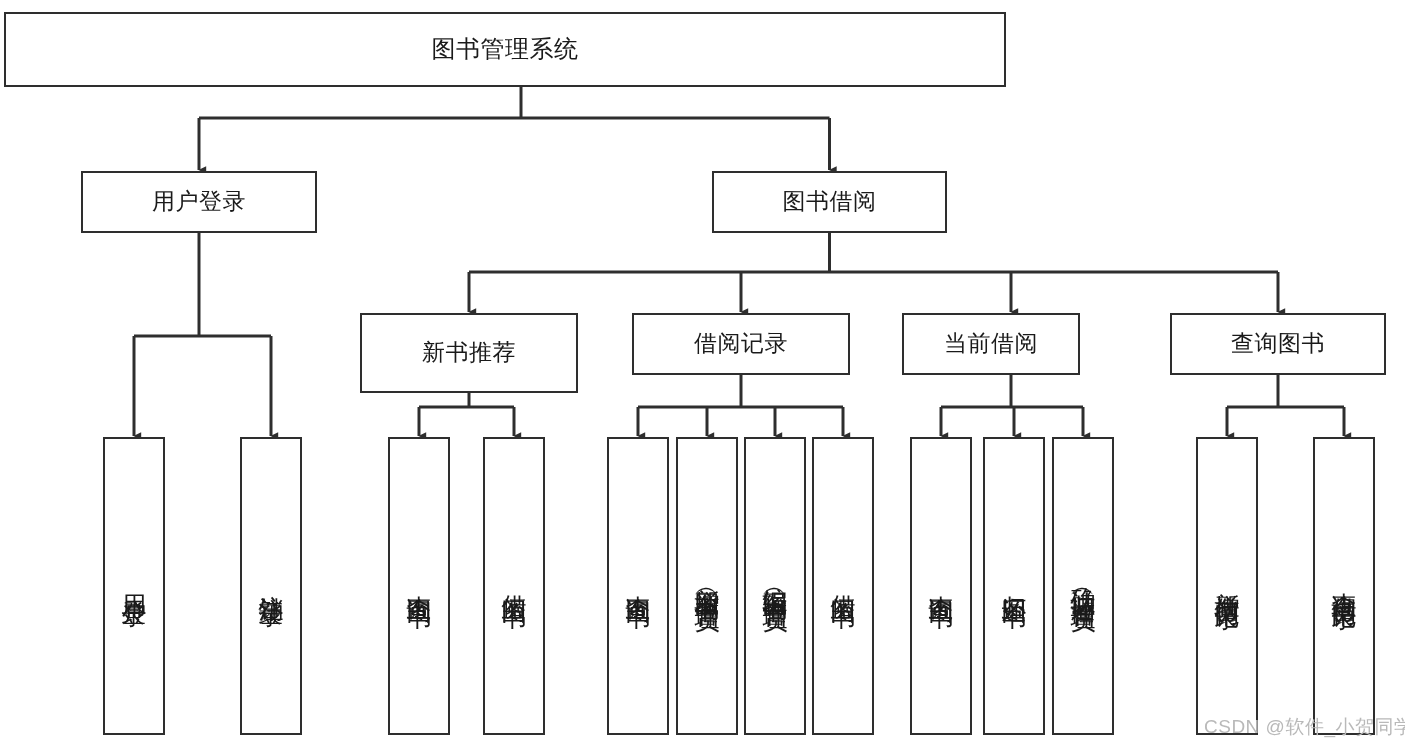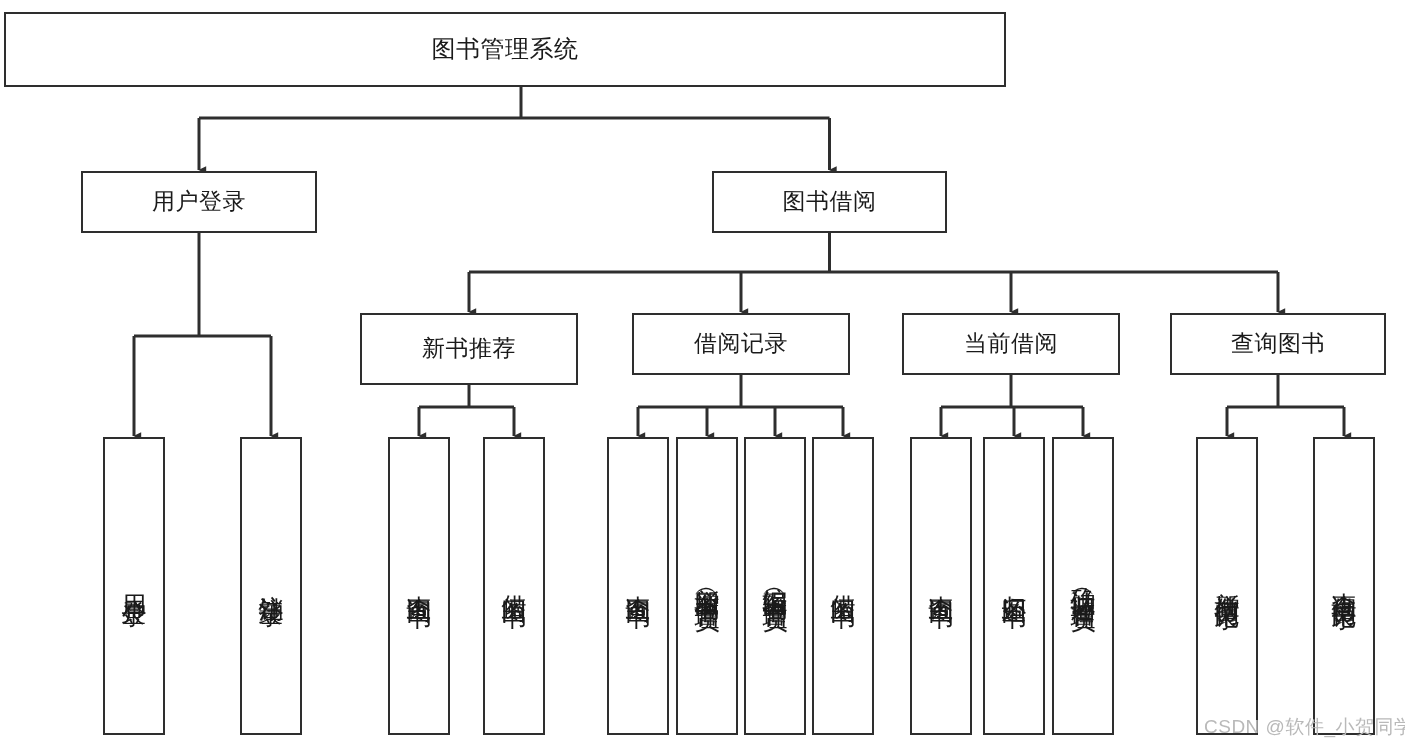--- a/index.html
+++ b/index.html
@@ -124,27 +124,27 @@
   <div id="nodes-layer">
       <div class="node horiz root" id="node-root" style="left: 4px; top: 12px; width: 1002px; height: 75px; border-color: rgb(46, 46, 46); background: rgb(255, 255, 255); color: rgb(26, 26, 26);">
         <span class="node-label">图书管理系统</span>
       </div>
       <div class="node horiz" id="node-user-login" style="left: 81px; top: 171px; width: 236px; height: 62px; border-color: rgb(46, 46, 46); background: rgb(255, 255, 255); color: rgb(26, 26, 26);">
         <span class="node-label">用户登录</span>
       </div>
       <div class="node horiz" id="node-book-manage" style="left: 712px; top: 171px; width: 235px; height: 62px; border-color: rgb(46, 46, 46); background: rgb(255, 255, 255); color: rgb(26, 26, 26);">
         <span class="node-label">图书借阅</span>
       </div>
-      <div class="node horiz" id="node-new-book-rec" style="left: 360px; top: 313px; width: 218px; height: 72px; border-color: rgb(46, 46, 46); background: rgb(255, 255, 255); color: rgb(26, 26, 26);">
+      <div class="node horiz" id="node-new-book-rec" style="left: 360px; top: 313px; width: 218px; height: 80px; border-color: rgb(46, 46, 46); background: rgb(255, 255, 255); color: rgb(26, 26, 26);">
         <span class="node-label">新书推荐</span>
       </div>
       <div class="node horiz" id="node-book-borrow" style="left: 632px; top: 313px; width: 218px; height: 62px; border-color: rgb(46, 46, 46); background: rgb(255, 255, 255); color: rgb(26, 26, 26);">
         <span class="node-label">借阅记录</span>
       </div>
-      <div class="node horiz" id="node-current-borrow" style="left: 902px; top: 313px; width: 218px; height: 62px; border-color: rgb(46, 46, 46); background: rgb(255, 255, 255); color: rgb(26, 26, 26);">
+      <div class="node horiz" id="node-current-borrow" style="left: 902px; top: 313px; width: 178px; height: 62px; border-color: rgb(46, 46, 46); background: rgb(255, 255, 255); color: rgb(26, 26, 26);">
         <span class="node-label">当前借阅</span>
       </div>
       <div class="node horiz" id="node-borrow-record" style="left: 1170px; top: 313px; width: 216px; height: 62px; border-color: rgb(46, 46, 46); background: rgb(255, 255, 255); color: rgb(26, 26, 26);">
         <span class="node-label">查询图书</span>
       </div>
       <div class="node vert" id="node-leaf-user-login" style="left: 103px; top: 437px; width: 62px; height: 298px; border-color: rgb(46, 46, 46); background: rgb(255, 255, 255); color: rgb(26, 26, 26); padding-top: 136px;">
         <span class="node-label" style="font-size: 25px; letter-spacing: 3px;">用户登录</span>
       </div>
       <div class="node vert" id="node-leaf-logout" style="left: 240px; top: 437px; width: 62px; height: 298px; border-color: rgb(46, 46, 46); background: rgb(255, 255, 255); color: rgb(26, 26, 26); padding-top: 136px;">
         <span class="node-label" style="font-size: 25px; letter-spacing: 3px;">注销登录</span>

